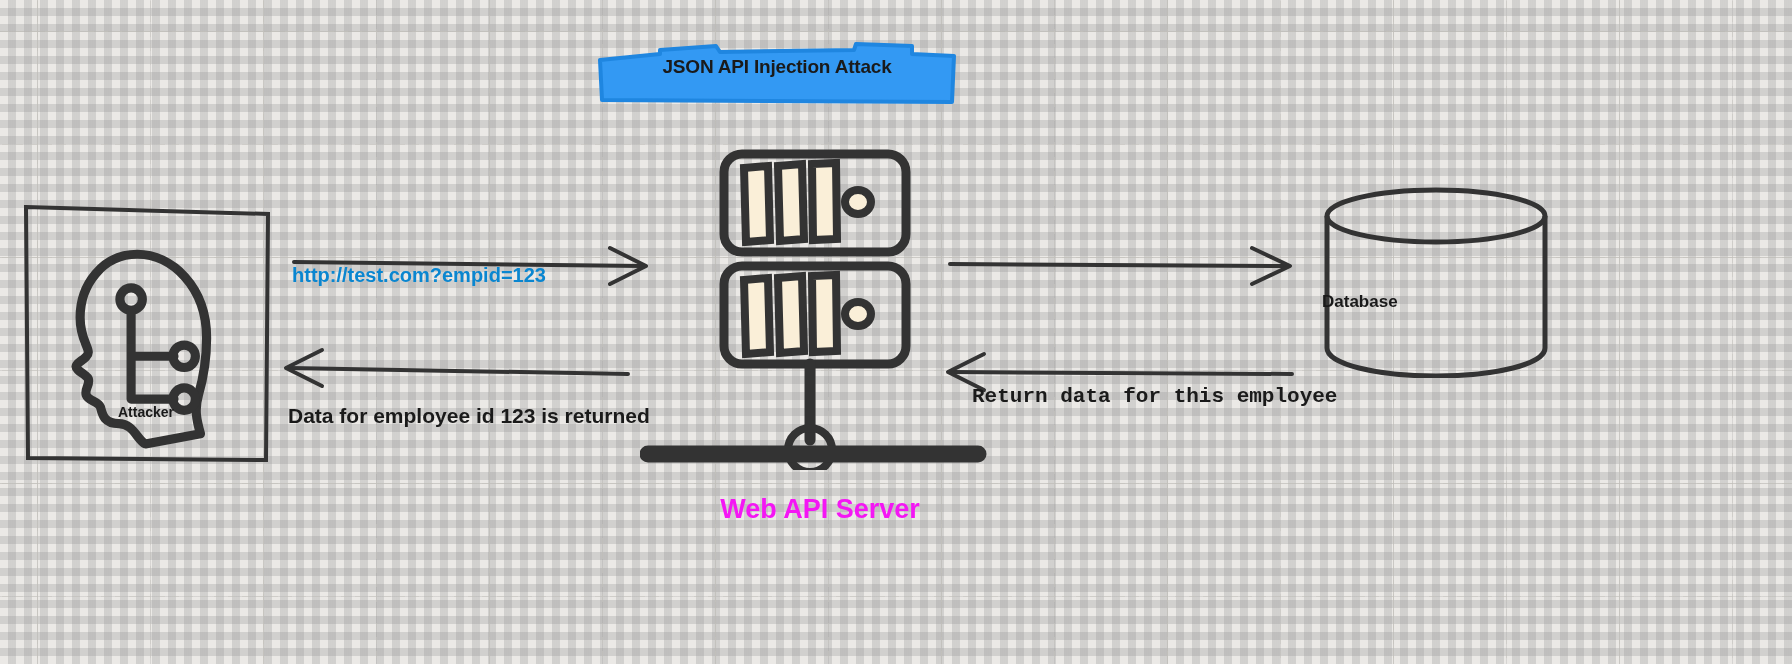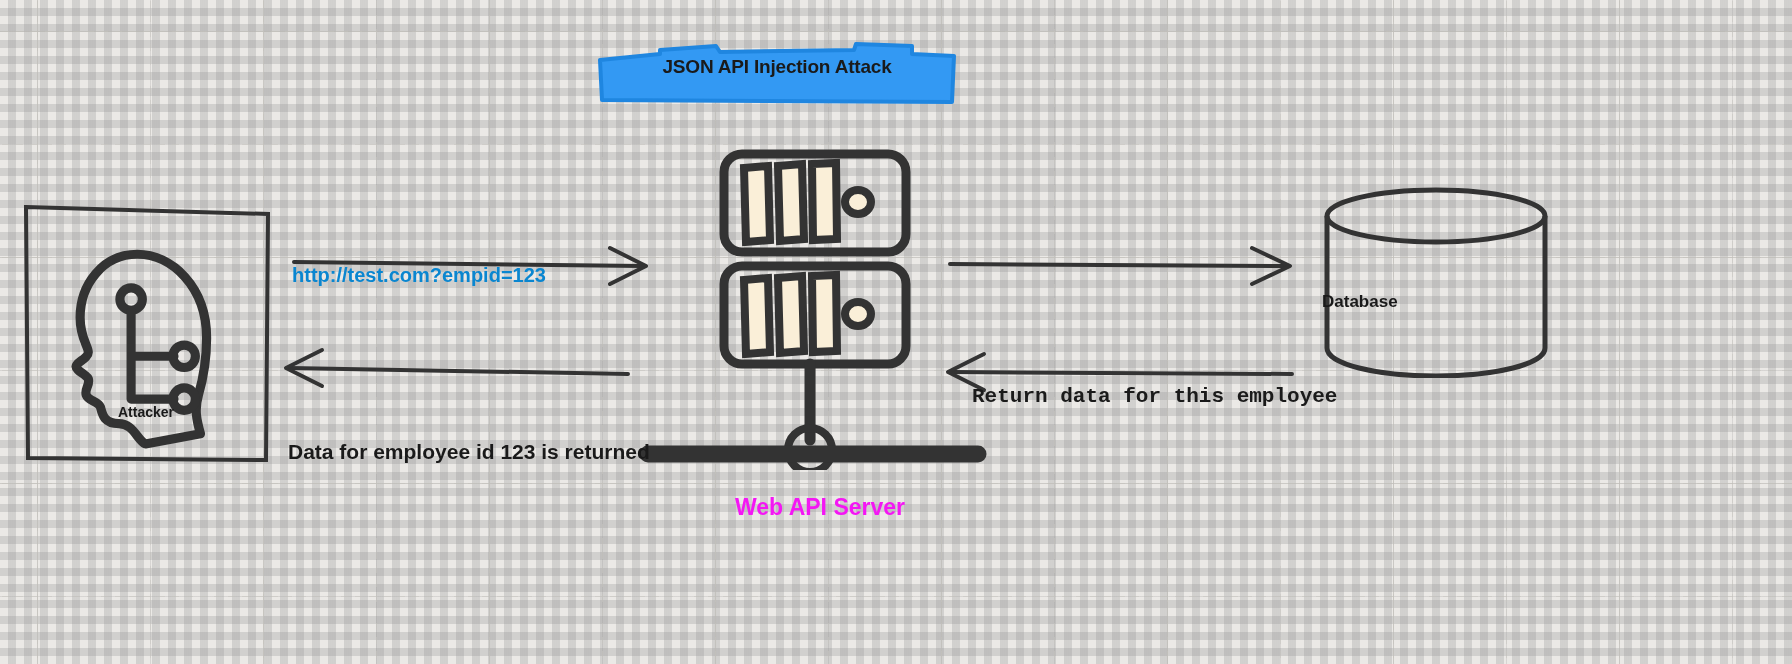--- a/index.html
+++ b/index.html
@@ -60,29 +60,29 @@
     left: 292px; top: 228px;
     font-size: 20px; font-weight: bold; color: #0a86d0; margin-top: 36px;
   }
   #sql-label {
     left: 948px; top: 204px; width: 360px;
     font-size: 20px; font-weight: bold; color: #ff0000;
     line-height: 30px;
   }
   #return-left-label {
     left: 288px; top: 404px;
-    font-size: 21px; font-weight: bold; color: #1a1a1a; margin-top: 36px;
+    font-size: 21px; font-weight: bold; color: #1a1a1a;
   }
   #return-right-label {
     left: 972px; top: 385px;
     font-size: 21px; font-weight: bold; color: #1a1a1a; font-family: Liberation Mono, monospace;
   }
   #webapi-label {
     left: 640px; top: 494px; width: 360px; text-align: center;
-    font-size: 23px; font-weight: bold; color: #f416f4;
+    font-size: 27px; font-weight: bold; color: #f416f4;
   }
 
   #arrows { position:absolute; inset:0; width:1792px; height:664px; pointer-events:none; }
 </style>
 </head>
 <body>
 
 <div id="canvas">
 
   <svg id="gridsvg" viewBox="0 0 1792 664">

